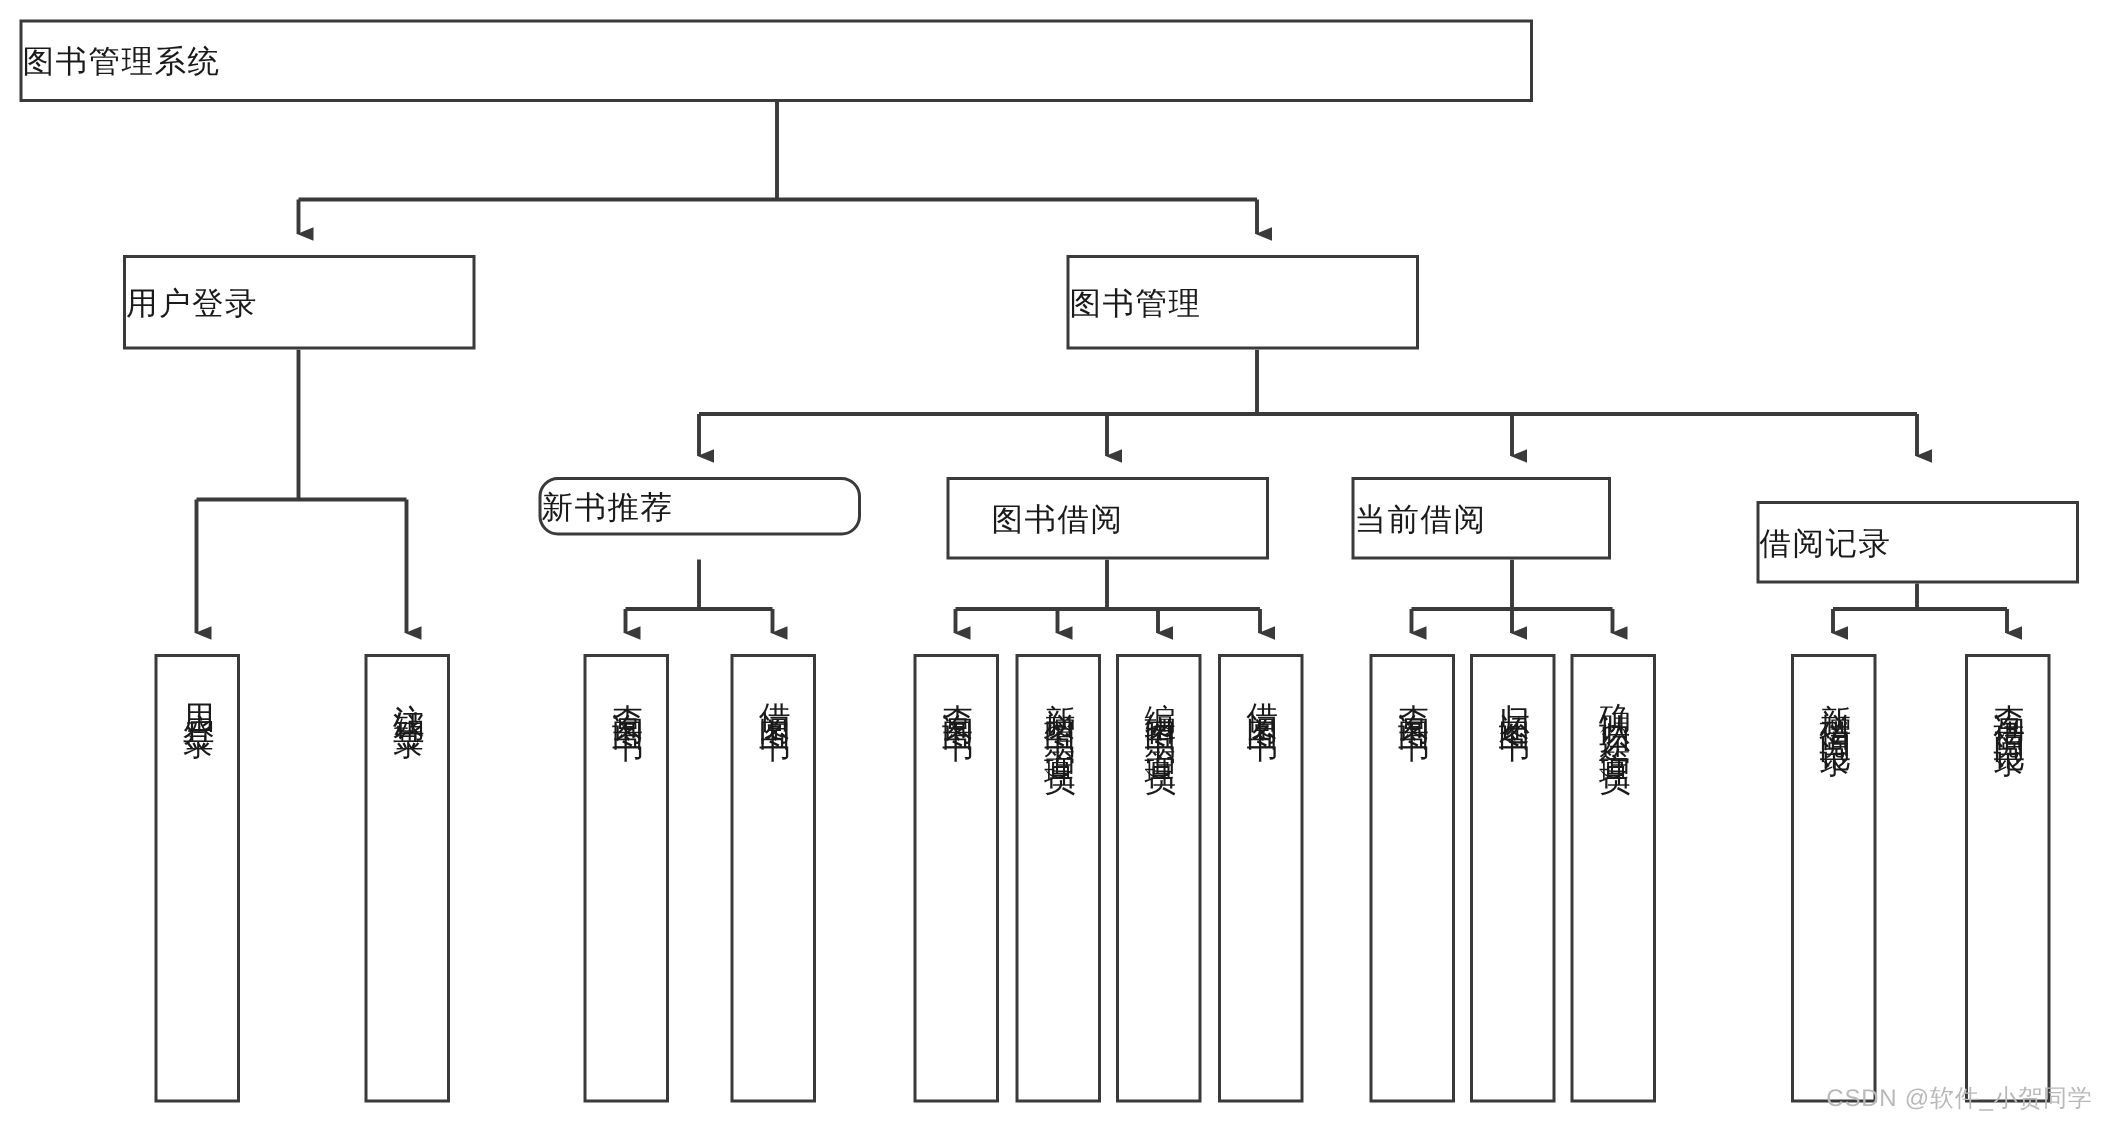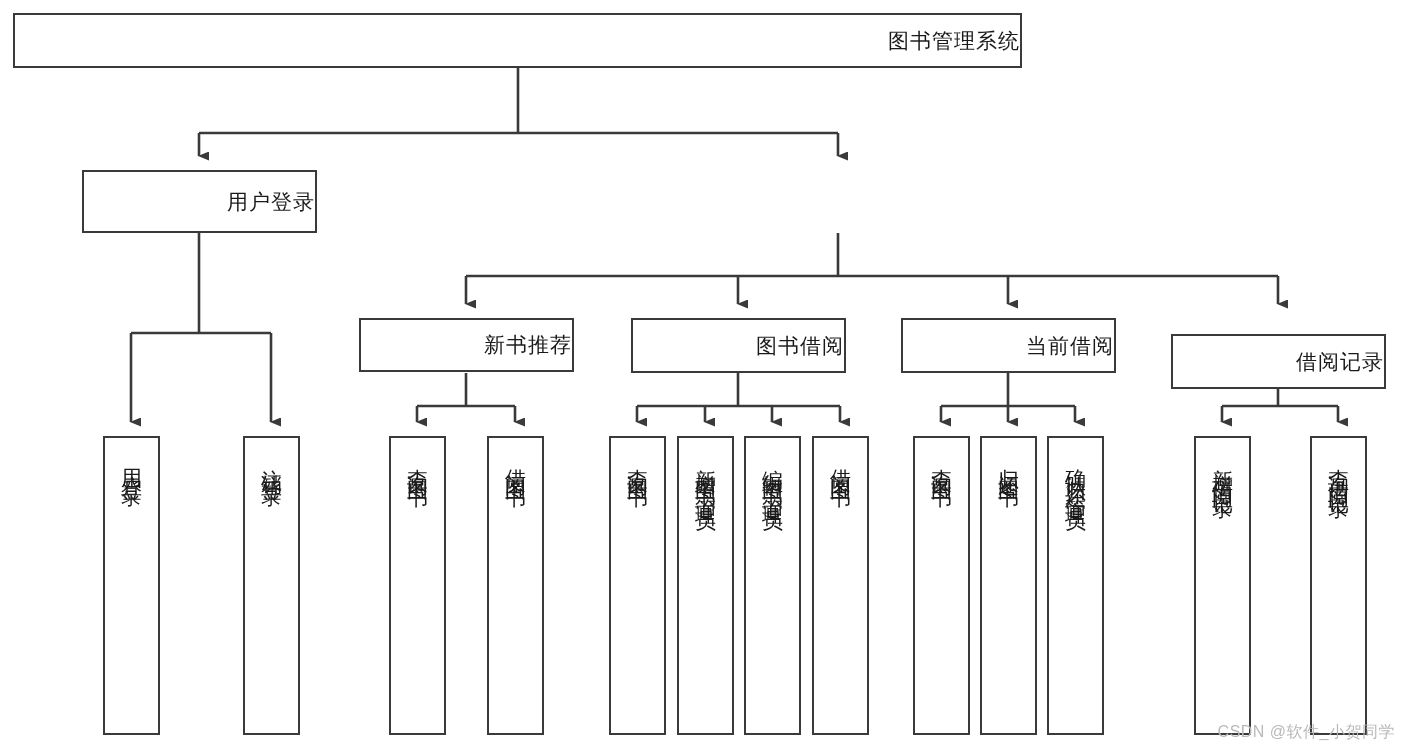--- a/index.html
+++ b/index.html
@@ -2,21 +2,21 @@
 <html><head>
 <meta charset="utf-8">
 <style>
   html,body{margin:0;padding:0;background:#ffffff;}
   body{width:1405px;height:747px;overflow:hidden;
        font-family:"Liberation Sans","DejaVu Sans",sans-serif;}
   #diagram{position:relative;width:1405px;height:747px;background:#fff;}
   svg{position:absolute;left:0;top:0;}
   .node{position:absolute;box-sizing:border-box;background:#ffffff;
         border:2.5px solid #3a3a3a;display:flex;align-items:center;
-        justify-content:flex-end;color:#1a1a1a;}
+        justify-content:flex-start;color:#1a1a1a;}
   .node.h{font-size:21px;letter-spacing:1px;}
   .node.v{writing-mode:vertical-rl;text-orientation:upright;
           font-size:21px;letter-spacing:6px;line-height:1.05;
           padding-top:14px;justify-content:flex-start;align-items:center;}
   .watermark{position:absolute;right:10px;bottom:4px;font-size:16px;
              color:#b9b9b9;white-space:nowrap;letter-spacing:0.5px;}
 </style>
 </head>
 <body>
 
@@ -72,28 +72,31 @@
     </g>
   </svg>
 
   <div class="node h" style="left:13px;top:13px;width:1009px;height:55px;">
     <span>图书管理系统</span>
   </div>
 
   <div class="node h" style="left:82px;top:170px;width:235px;height:63px;">
     <span>用户登录</span>
   </div>
+  <div class="node h" style="left:711px;top:170px;width:235px;height:63px;">
+    <span>图书管理</span>
+  </div>
 
-  <div class="node h" style="left:359px;top:318px;width:215px;height:54px;">
+  <div class="node h" style="left:359px;top:318px;width:215px;height:39px;border-radius:13px;">
     <span>新书推荐</span>
   </div>
   <div class="node h" style="left:631px;top:318px;width:215px;height:55px;padding-left:28px;">
     <span>图书借阅</span>
   </div>
-  <div class="node h" style="left:901px;top:318px;width:215px;height:55px;">
+  <div class="node h" style="left:901px;top:318px;width:173px;height:55px;">
     <span>当前借阅</span>
   </div>
   <div class="node h" style="left:1171px;top:334px;width:215px;height:55px;">
     <span>借阅记录</span>
   </div>
 
   <div class="node v" style="left:103px;top:436px;width:57px;height:299px;">
     <span>用户登录</span>
   </div>
   <div class="node v" style="left:243px;top:436px;width:57px;height:299px;">

